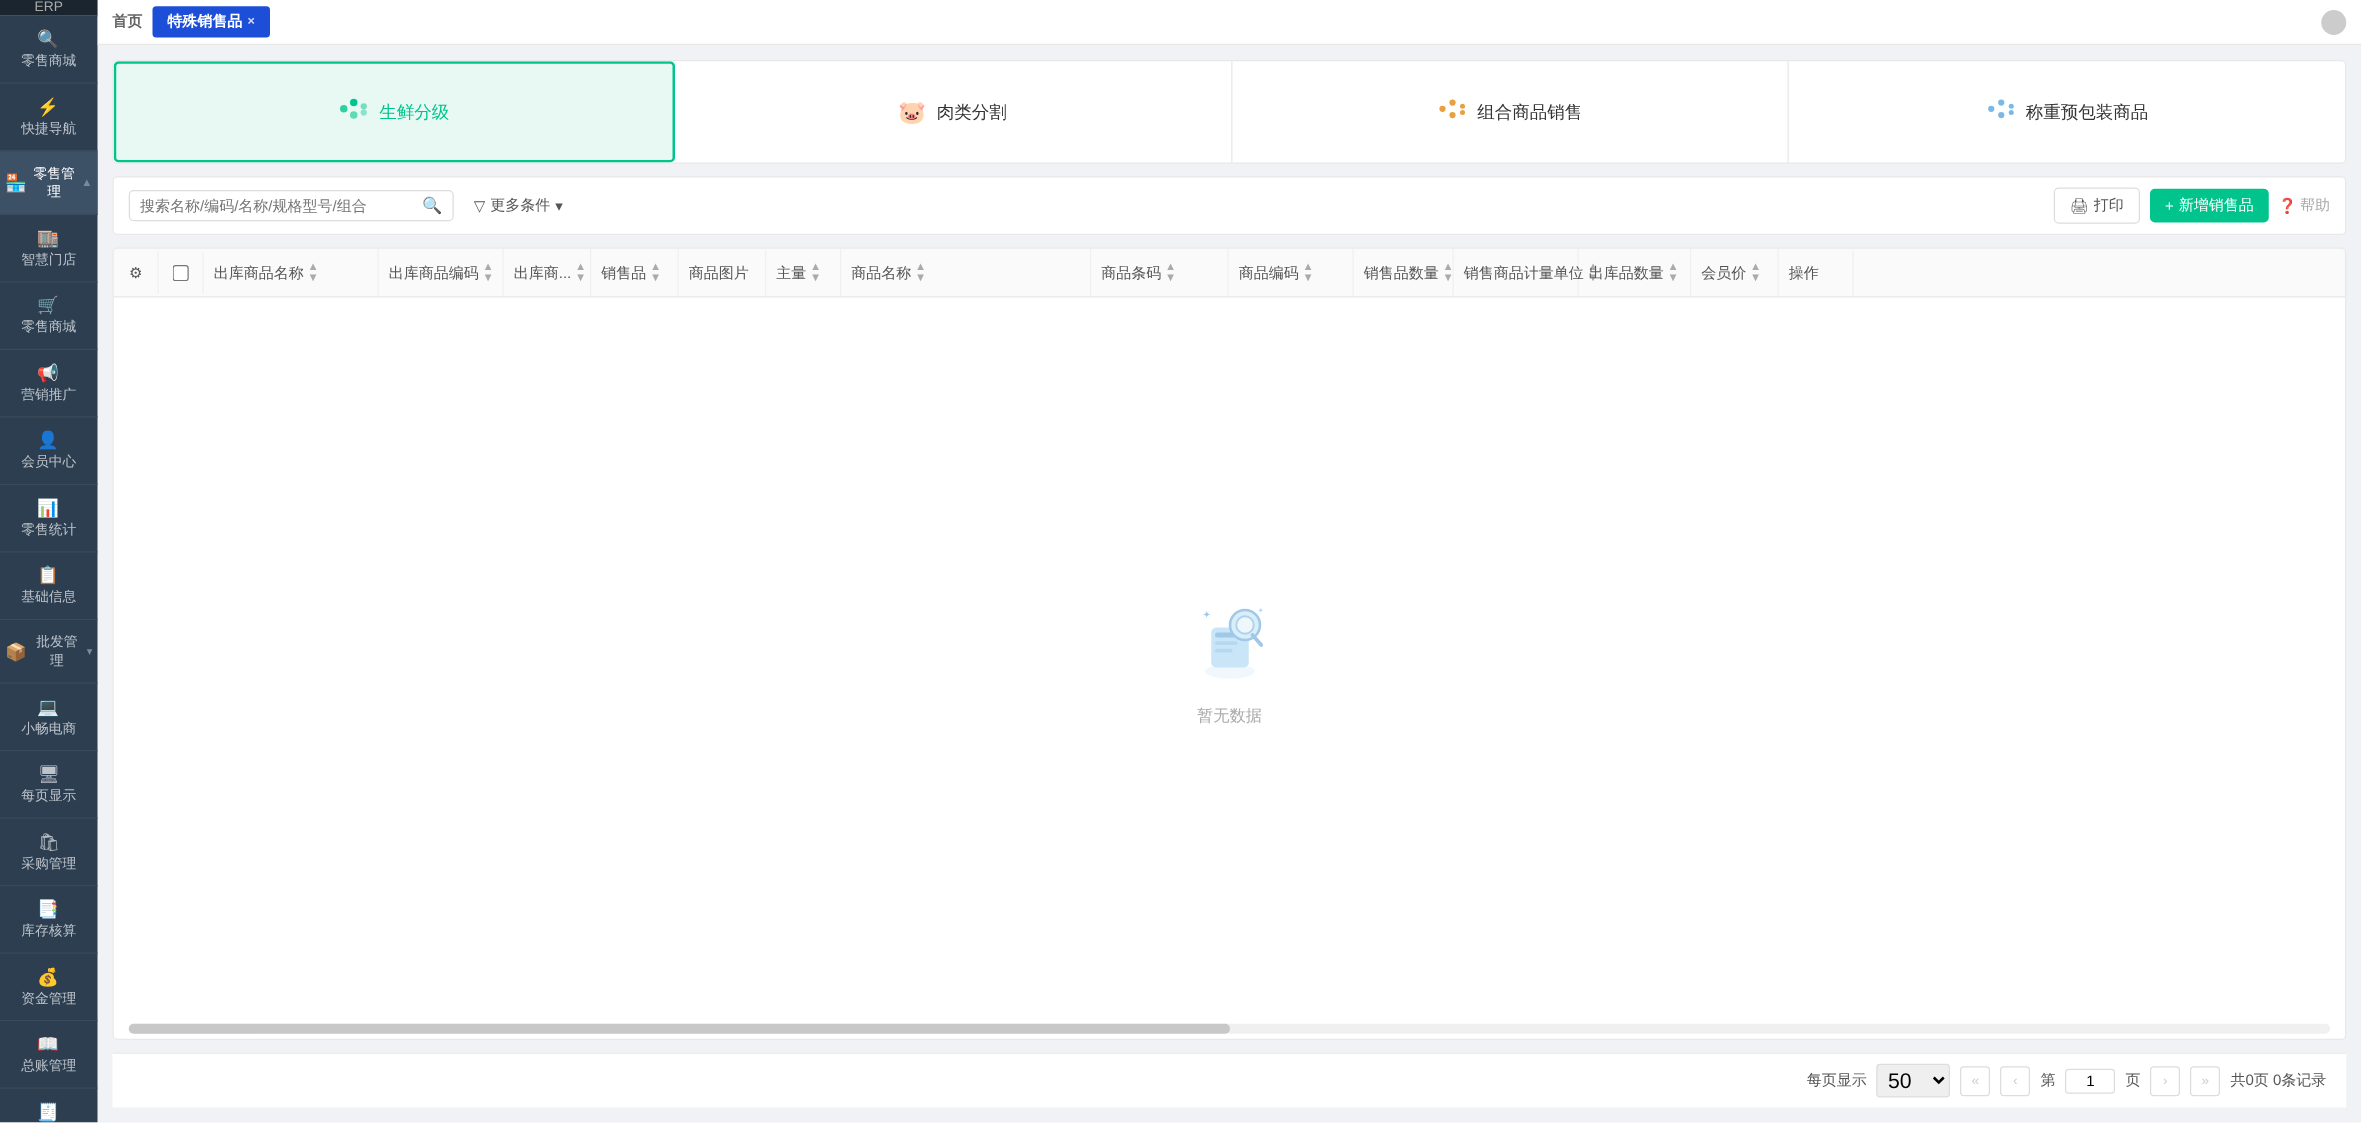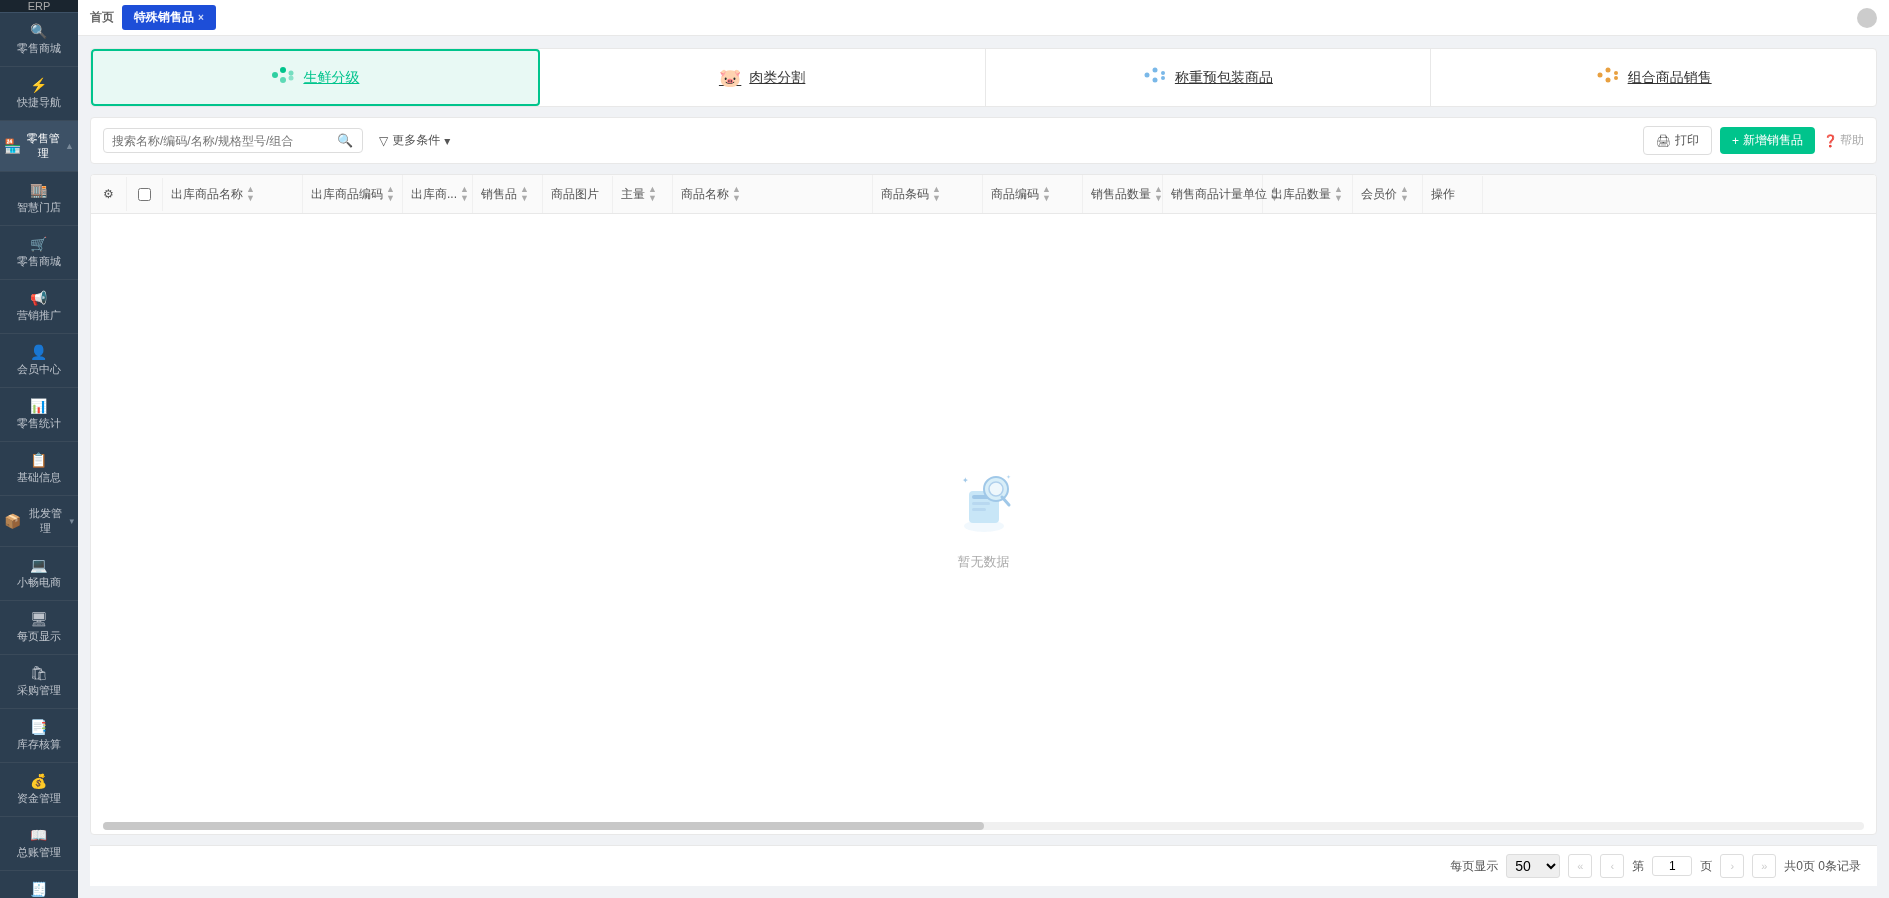--- a/index.html
+++ b/index.html
@@ -110,26 +110,25 @@
       border: 1px solid #e8e8e8;
       border-radius: 4px;
       overflow: hidden;
     }
     .tab-item {
       flex: 1;
       display: flex;
       align-items: center;
       justify-content: center;
       gap: 8px;
-      padding: 14px 10px;
+      padding: 26px 10px;
       cursor: pointer;
       border-right: 1px solid #e8e8e8;
       font-size: 14px;
       color: #333;
-      text-decoration: underline;
     }
     .tab-item:last-child { border-right: none; }
     .tab-item.active {
       background: #e8f9f4;
       border: 2px solid #00c48c;
       color: #00c48c;
       border-radius: 4px;
     }
     .tab-item .tab-icon { font-size: 18px; }
     .tab-item.tab-meat .tab-icon { color: #e8726b; }
@@ -285,21 +284,21 @@
       justify-content: flex-end;
       gap: 8px;
       font-size: 12px;
       color: #555;
       flex-shrink: 0;
     }
     .pagination select {
       border: 1px solid #ddd;
       border-radius: 3px;
       padding: 2px 4px;
-      font-size: 14px;
+      font-size: 17px;
       outline: none;
     }
     .pagination .page-btn {
       border: 1px solid #ddd;
       background: #fff;
       width: 24px;
       height: 24px;
       border-radius: 3px;
       cursor: pointer;
       display: flex;
@@ -440,43 +439,43 @@
             <circle cx="20" cy="8" r="2.5" fill="#00c48c" opacity="0.5"></circle>
             <circle cx="20" cy="13" r="2.5" fill="#00c48c" opacity="0.4"></circle>
           </svg>
         </span>
         <span>生鲜分级</span>
       </div>
       <div class="tab-item tab-meat">
         <span class="tab-icon">🐷</span>
         <span>肉类分割</span>
       </div>
+      <div class="tab-item tab-combo">
+        <span class="tab-icon">
+          <svg width="24" height="20" viewBox="0 0 24 20">
+            <circle cx="4" cy="10" r="2.5" fill="#e8a040"></circle>
+            <circle cx="12" cy="5" r="2.5" fill="#e8a040"></circle>
+            <circle cx="12" cy="15" r="2.5" fill="#e8a040"></circle>
+            <circle cx="20" cy="8" r="2" fill="#e8a040"></circle>
+            <circle cx="20" cy="13" r="2" fill="#e8a040"></circle>
+          </svg>
+        </span>
+        <span>组合商品销售</span>
+      </div>
       <div class="tab-item tab-scale">
         <span class="tab-icon">
           <svg width="24" height="20" viewBox="0 0 24 20">
             <circle cx="4" cy="10" r="2.5" fill="#7ab8e8"></circle>
             <circle cx="12" cy="5" r="2.5" fill="#7ab8e8"></circle>
             <circle cx="12" cy="15" r="2.5" fill="#7ab8e8"></circle>
             <circle cx="20" cy="8" r="2" fill="#7ab8e8"></circle>
             <circle cx="20" cy="13" r="2" fill="#7ab8e8"></circle>
           </svg>
         </span>
         <span>称重预包装商品</span>
-      </div>
-      <div class="tab-item tab-combo">
-        <span class="tab-icon">
-          <svg width="24" height="20" viewBox="0 0 24 20">
-            <circle cx="4" cy="10" r="2.5" fill="#e8a040"></circle>
-            <circle cx="12" cy="5" r="2.5" fill="#e8a040"></circle>
-            <circle cx="12" cy="15" r="2.5" fill="#e8a040"></circle>
-            <circle cx="20" cy="8" r="2" fill="#e8a040"></circle>
-            <circle cx="20" cy="13" r="2" fill="#e8a040"></circle>
-          </svg>
-        </span>
-        <span>组合商品销售</span>
       </div>
     </div>
 
     <div class="toolbar">
       <div class="search-box">
         <input type="text" placeholder="搜索名称/编码/名称/规格型号/组合" style="">
         <span class="search-icon">🔍</span>
       </div>
       <div class="filter-btn">
         <span>▽</span>

